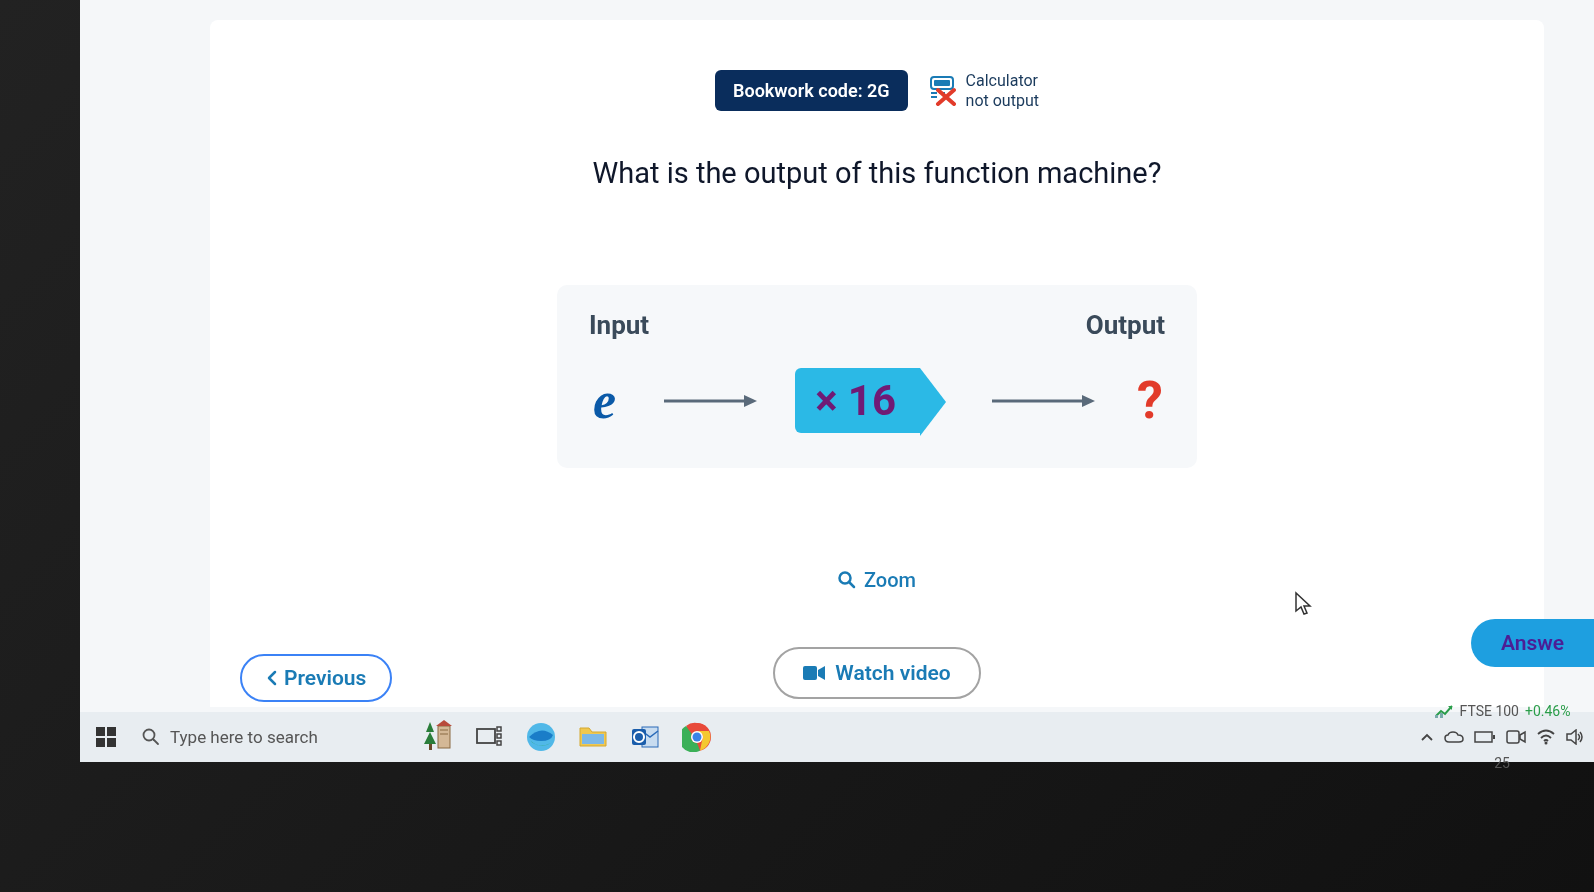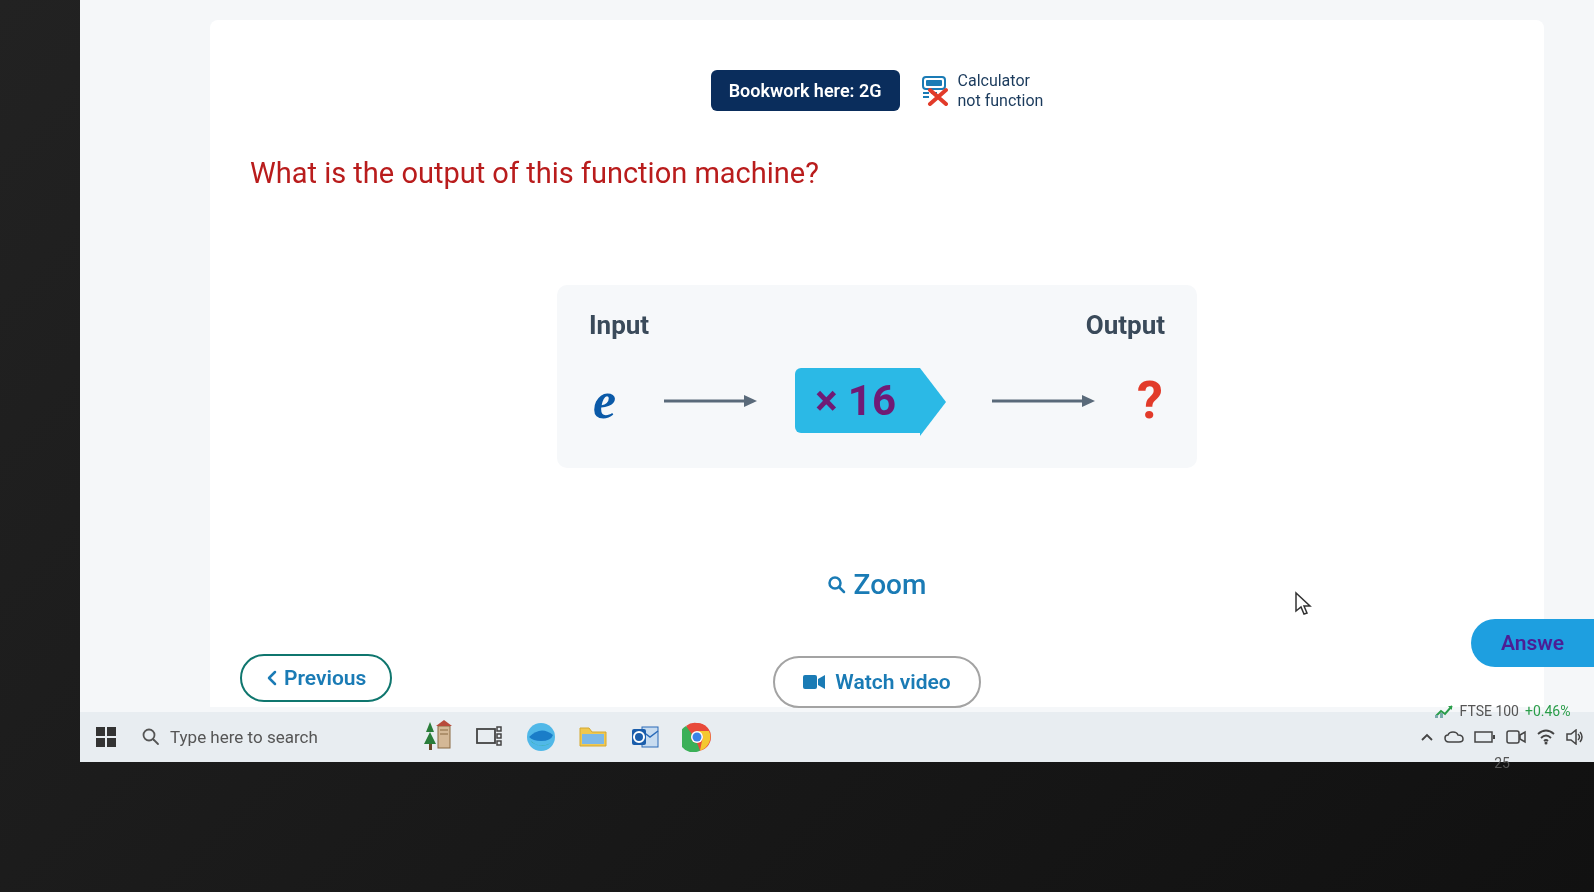--- a/index.html
+++ b/index.html
@@ -59,23 +59,23 @@
       height: 30px;
       position: relative;
     }
     .calc-icon svg { width: 100%; height: 100%; }
     .calc-text {
       font-size: 16px;
       color: #1a3a5c;
       line-height: 1.2;
     }
     .question {
-      text-align: left;
+      text-align: center;
       font-size: 29px;
-      color: #b91c1c;
+      color: #0f172a;
       margin-top: 45px;
       font-weight: 400;
     }
     .machine-area {
       margin: 95px auto 0;
       width: 640px;
       background: #f6f8fa;
       border-radius: 10px;
       padding: 25px 30px 35px;
       position: relative;
@@ -134,21 +134,21 @@
       color: #e23b2a;
       padding: 0 4px;
     }
     .zoom-link {
       display: flex;
       align-items: center;
       justify-content: center;
       gap: 8px;
       margin-top: 100px;
       color: #1a7bb5;
-      font-size: 28px;
+      font-size: 20px;
       font-weight: 500;
       cursor: pointer;
     }
     .watch-btn {
       display: flex;
       align-items: center;
       gap: 10px;
       border: 2px solid #a3a3a3;
       color: #1a7bb5;
       background: #fff;
@@ -161,21 +161,21 @@
       cursor: pointer;
       justify-content: center;
     }
     .prev-btn {
       position: absolute;
       left: 30px;
       bottom: 5px;
       display: flex;
       align-items: center;
       gap: 6px;
-      border: 2px solid #0f766e;
+      border: 2px solid #3b82f6;
       color: #1a7bb5;
       background: #fff;
       border-radius: 999px;
       padding: 10px 24px;
       font-size: 21px;
       font-weight: 600;
       cursor: pointer;
     }
     .answer-btn {
       position: absolute;
@@ -259,35 +259,35 @@
   </style>
 </head>
 <body>
 
 <div class="bezel"></div>
 
 <div class="screen">
   <div class="content-card">
 
     <div class="header-row">
-      <div class="bookwork-badge">Bookwork here: 2G</div>
+      <div class="bookwork-badge">Bookwork code: 2G</div>
       <div class="calc-block">
         <div class="calc-icon">
           <svg viewBox="0 0 28 30">
             <rect x="3" y="1" width="22" height="12" rx="3" fill="none" stroke="#1a7bb5" stroke-width="2"></rect>
             <rect x="6" y="4" width="16" height="6" rx="1" fill="#1a7bb5"></rect>
             <line x1="3" y1="17" x2="9" y2="17" stroke="#1a7bb5" stroke-width="2"></line>
             <line x1="11" y1="17" x2="17" y2="17" stroke="#1a7bb5" stroke-width="2"></line>
             <line x1="3" y1="21" x2="9" y2="21" stroke="#1a7bb5" stroke-width="2"></line>
             <path d="M 10 14 L 26 28 M 26 14 L 10 28" stroke="#e23b2a" stroke-width="4" stroke-linecap="round"></path>
           </svg>
         </div>
         <div class="calc-text">
           <div>Calculator</div>
-          <div>not function</div>
+          <div>not output</div>
         </div>
       </div>
     </div>
 
     <div class="question">What is the output of this function machine?</div>
 
     <div class="machine-area">
       <div class="machine-labels">
         <span>Input</span>
         <span>Output</span>

